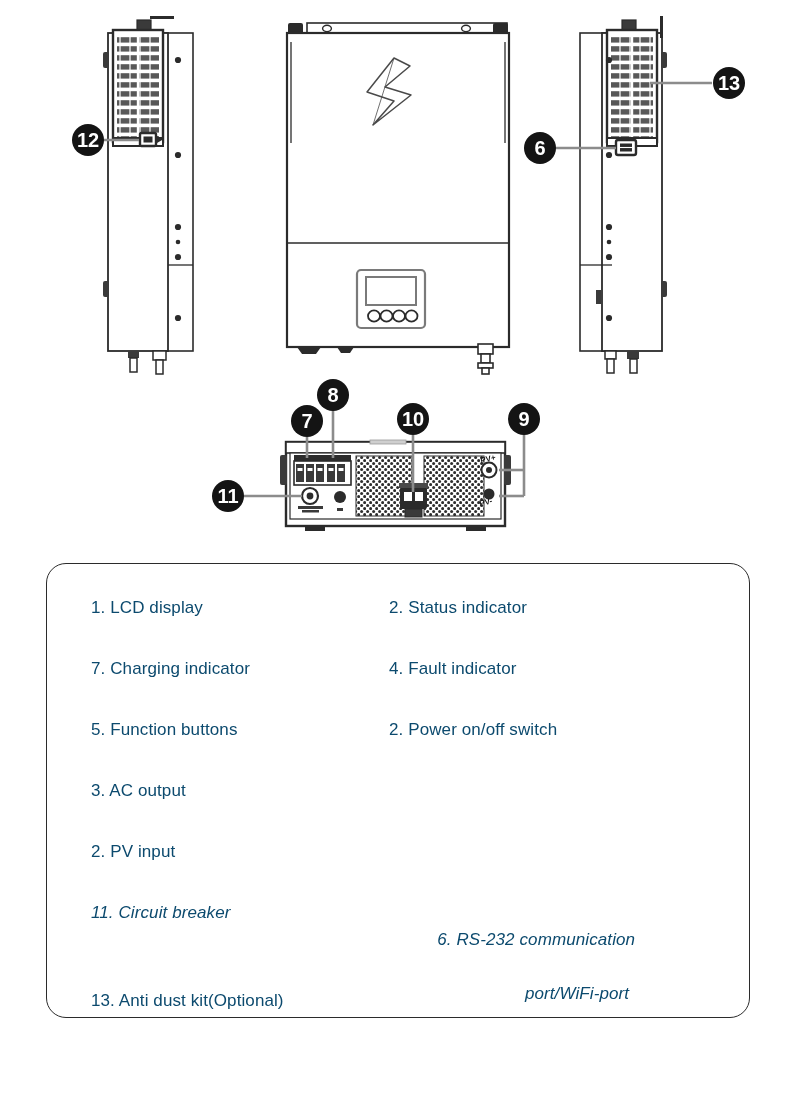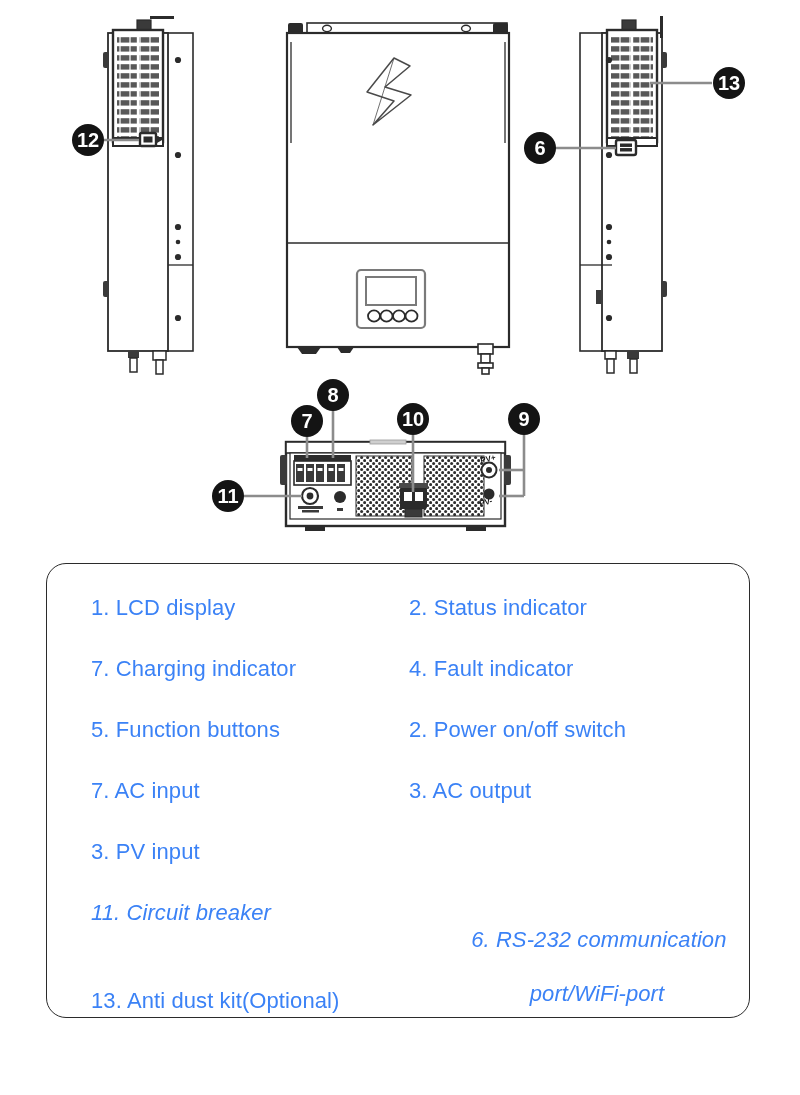--- a/index.html
+++ b/index.html
@@ -48,28 +48,28 @@
     left: 44px;
     top: 30px;
     width: 640px;
   }
   .legend-row {
     display: flex;
     height: 61px;
     align-items: flex-start;
   }
   .legend-cell {
-    font-size: 22px;
+    font-size: 17px;
     line-height: 27px;
-    color: #3b82f6;
+    color: #0c4a6e;
     letter-spacing: 0.1px;
     white-space: pre-wrap;
   }
   .legend-cell.col-a { width: 298px; flex: 0 0 298px; }
-  .legend-cell.col-b { width: 342px; flex: 0 0 342px; margin-left: 20px; }
+  .legend-cell.col-b { width: 342px; flex: 0 0 342px; }
   .legend-cell.empty { visibility: hidden; }
   .legend-cell .wrap2 {
     display: block;
     padding-left: 34px;
     text-align: center;
   }
 </style>
 </head>
 <body>
 
@@ -359,26 +359,25 @@
         <div class="legend-cell col-a">7. Charging indicator</div>
         <div class="legend-cell col-b">4. Fault indicator</div>
       </div>
 
       <div class="legend-row">
         <div class="legend-cell col-a">5. Function buttons</div>
         <div class="legend-cell col-b">2. Power on/off switch</div>
       </div>
 
       <div class="legend-row">
-        <div class="legend-cell col-a">7. AC input</div>
         <div class="legend-cell col-b">3. AC output</div>
       </div>
 
       <div class="legend-row">
-        <div class="legend-cell col-a">3. PV input</div>
+        <div class="legend-cell col-a">2. PV input</div>
       </div>
 
       <div class="legend-row" style="height:88px;font-style:italic;">
         <div class="legend-cell col-a">11. Circuit breaker</div>
         <div class="legend-cell col-b">
           <span>6. RS-232 communication</span>
           <span class="wrap2">port/WiFi-port</span>
         </div>
       </div>
 

